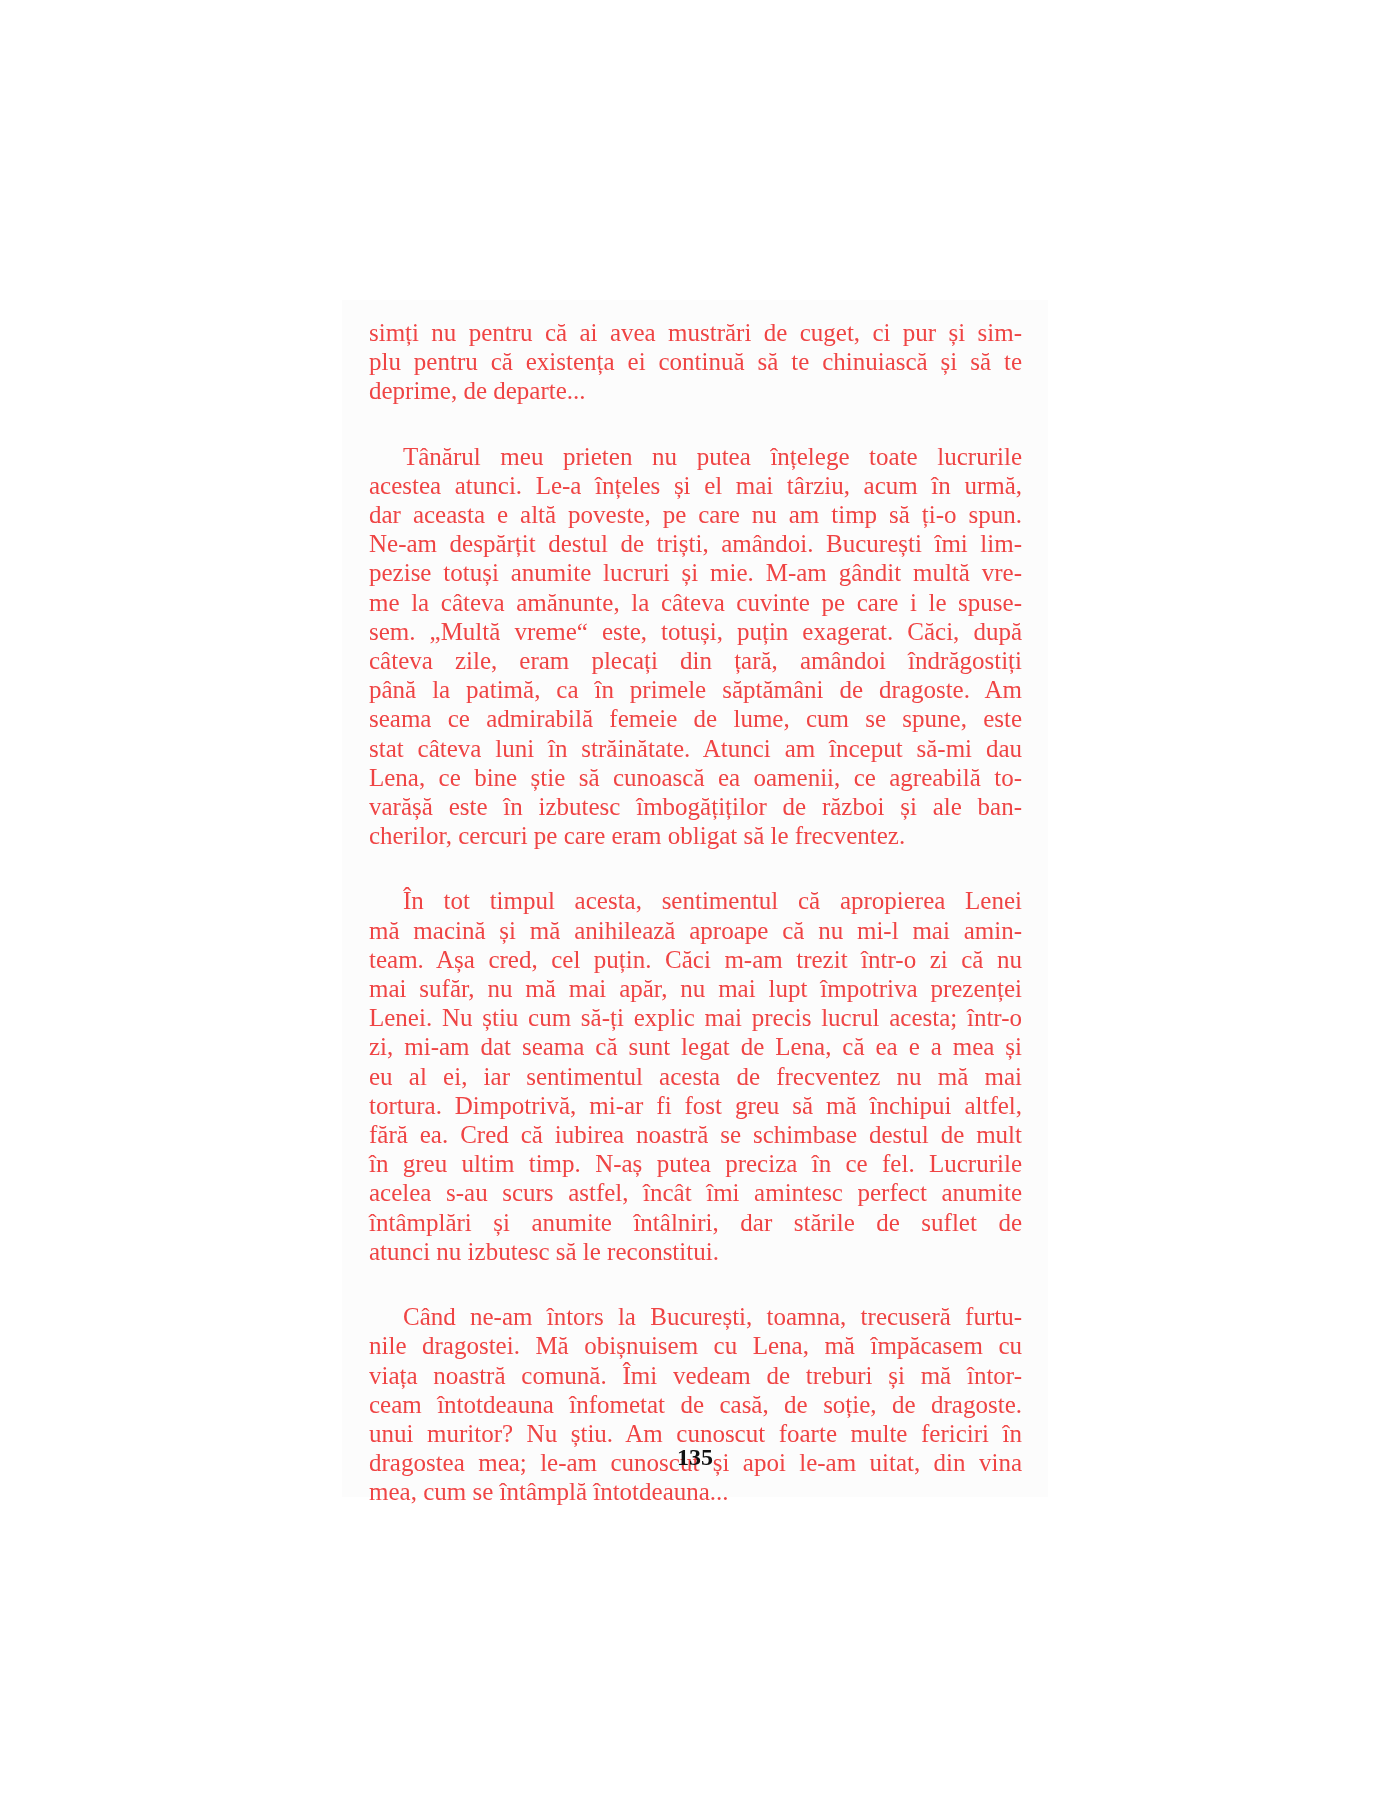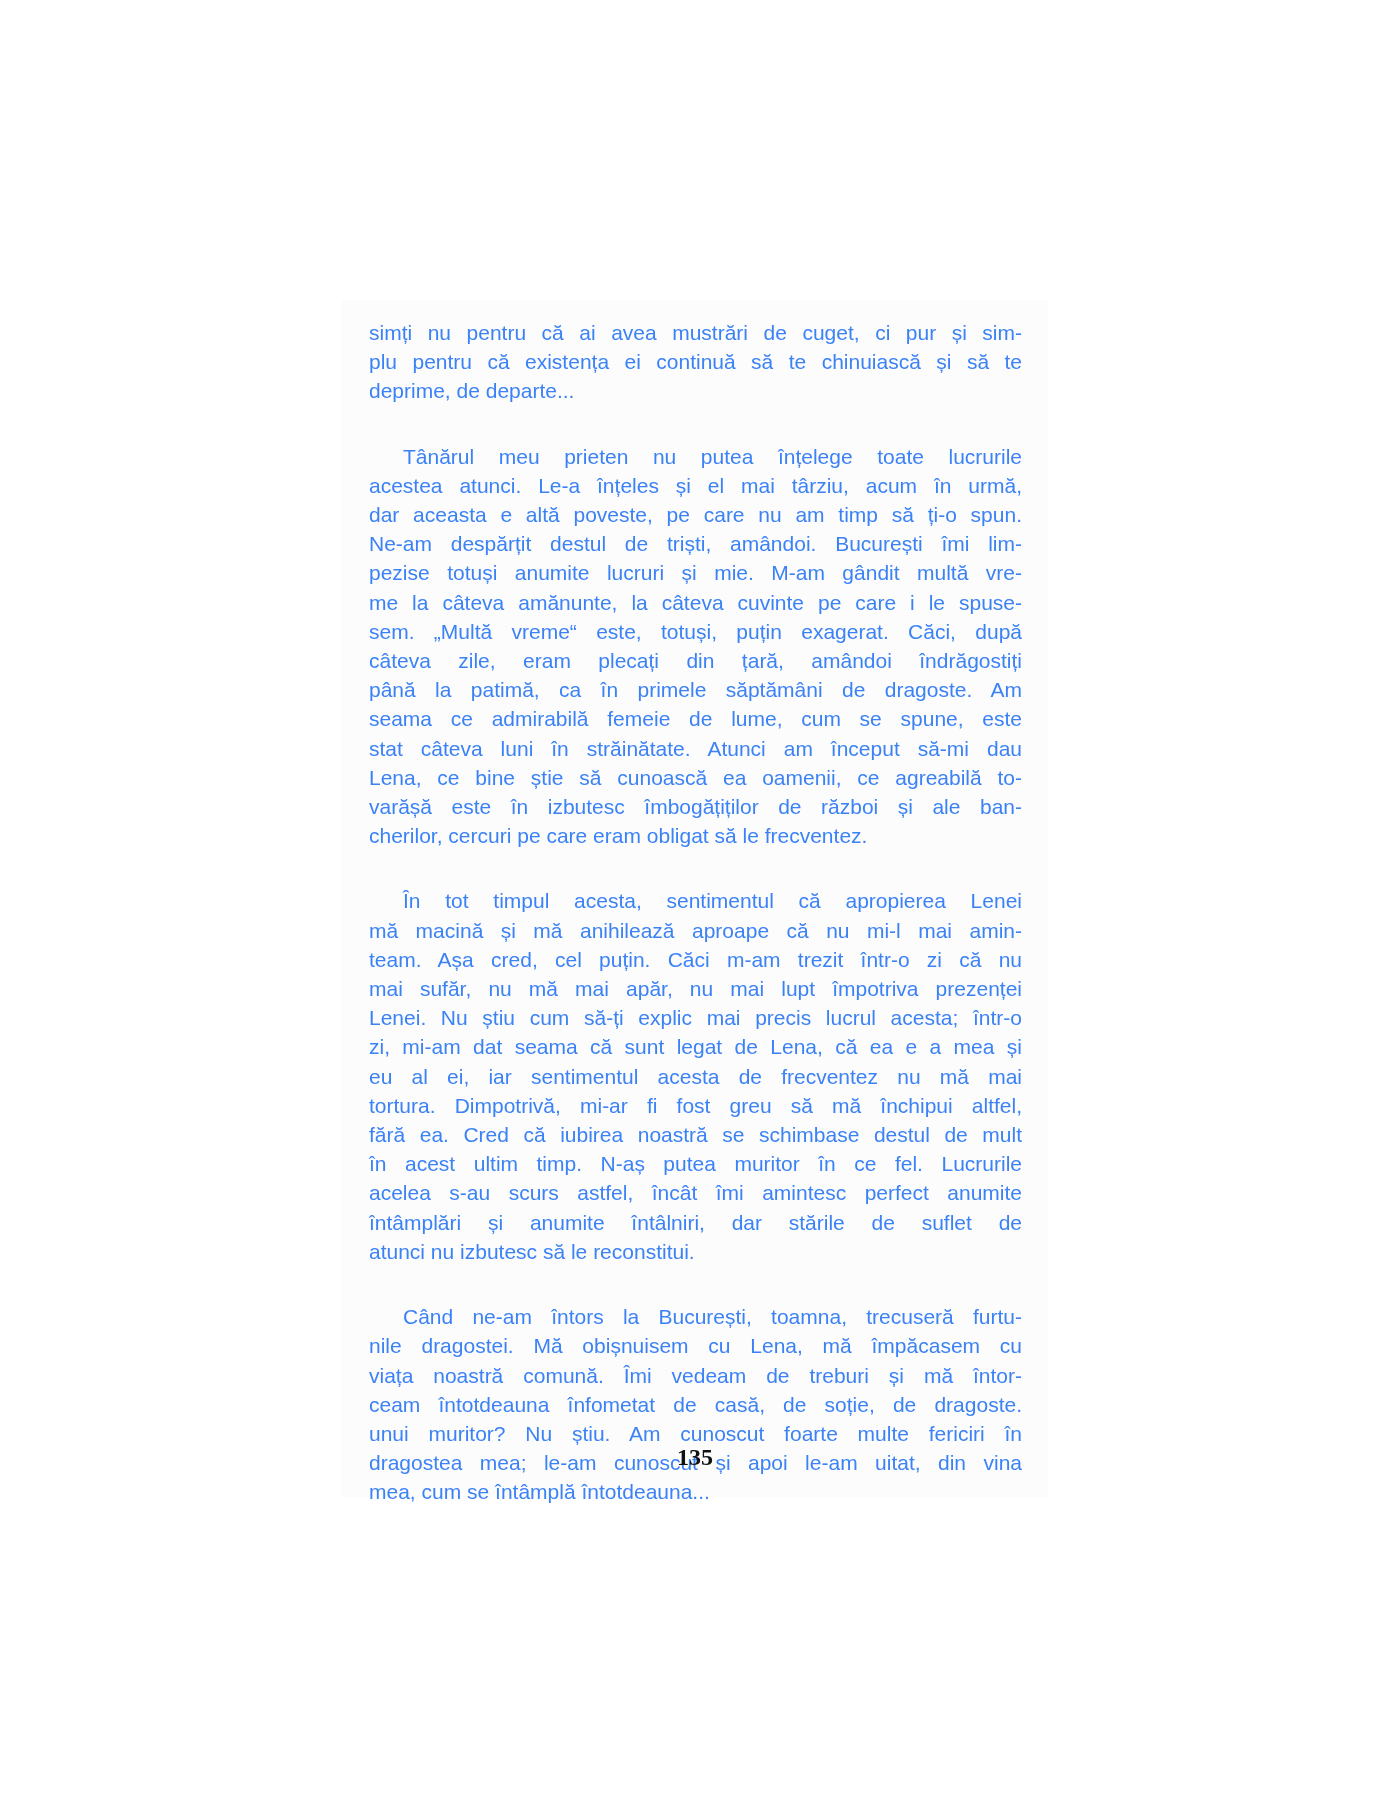--- a/index.html
+++ b/index.html
@@ -19,24 +19,24 @@
       top: 300px;
       width: 706px;
       height: 1197px;
       background: #fcfcfc;
     }
     .text-block {
       position: absolute;
       left: 369px;
       top: 318px;
       width: 653px;
-      font-family: Liberation Sans, sans-serif;
-      font-size: 21px;
+      font-family: Liberation Serif, serif;
+      font-size: 25px;
       line-height: 29.2px;
-      color: #3b82f6;
+      color: #ef4444;
       text-align: justify;
     }
     .line {
       display: block;
       white-space: nowrap;
       text-align-last: justify;
       text-align: justify;
     }
     .line.last {
       text-align-last: left;
@@ -87,21 +87,21 @@
   <div>
     <span class="line indent">În tot timpul acesta, sentimentul că apropierea Lenei</span>
     <span class="line">mă macină și mă anihilează aproape că nu mi-l mai amin-</span>
     <span class="line">team. Așa cred, cel puțin. Căci m-am trezit într-o zi că nu</span>
     <span class="line">mai sufăr, nu mă mai apăr, nu mai lupt împotriva prezenței</span>
     <span class="line">Lenei. Nu știu cum să-ți explic mai precis lucrul acesta; într-o</span>
     <span class="line">zi, mi-am dat seama că sunt legat de Lena, că ea e a mea și</span>
     <span class="line">eu al ei, iar sentimentul acesta de frecventez nu mă mai</span>
     <span class="line">tortura. Dimpotrivă, mi-ar fi fost greu să mă închipui altfel,</span>
     <span class="line">fără ea. Cred că iubirea noastră se schimbase destul de mult</span>
-    <span class="line">în acest ultim timp. N-aș putea muritor în ce fel. Lucrurile</span>
+    <span class="line">în greu ultim timp. N-aș putea preciza în ce fel. Lucrurile</span>
     <span class="line">acelea s-au scurs astfel, încât îmi amintesc perfect anumite</span>
     <span class="line">întâmplări și anumite întâlniri, dar stările de suflet de</span>
     <span class="line last">atunci nu izbutesc să le reconstitui.</span>
   </div>
   <div>
     <span class="line indent">Când ne-am întors la București, toamna, trecuseră furtu-</span>
     <span class="line">nile dragostei. Mă obișnuisem cu Lena, mă împăcasem cu</span>
     <span class="line">viața noastră comună. Îmi vedeam de treburi și mă întor-</span>
     <span class="line">ceam întotdeauna înfometat de casă, de soție, de dragoste.</span>
     <span class="line">unui muritor? Nu știu. Am cunoscut foarte multe fericiri în</span>

